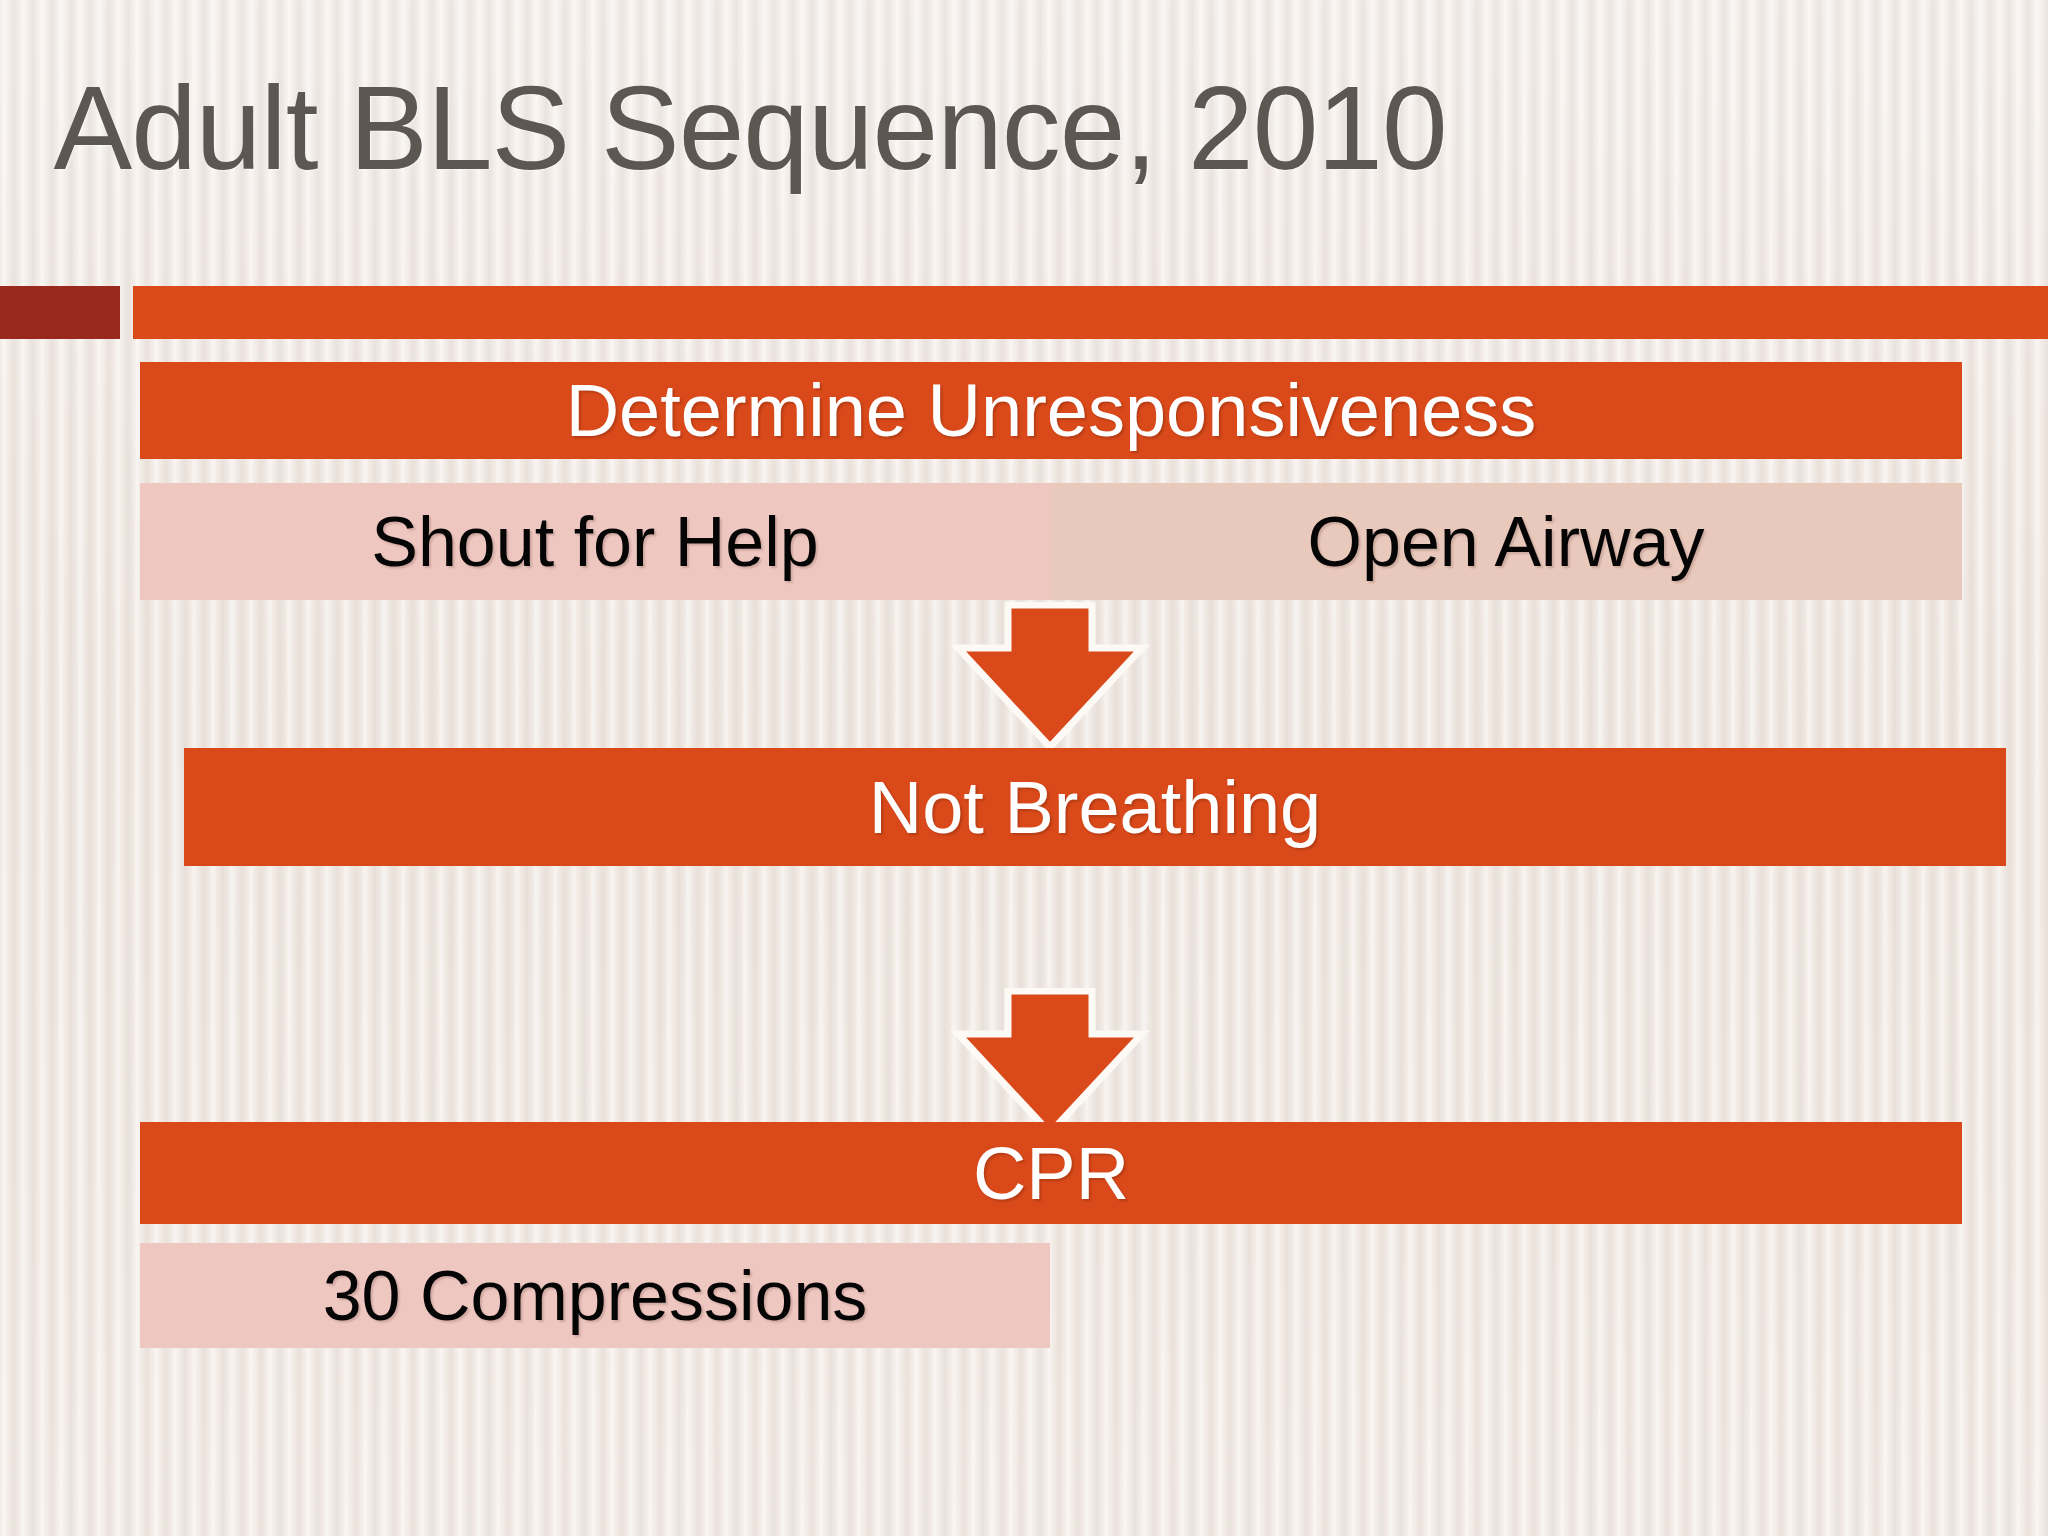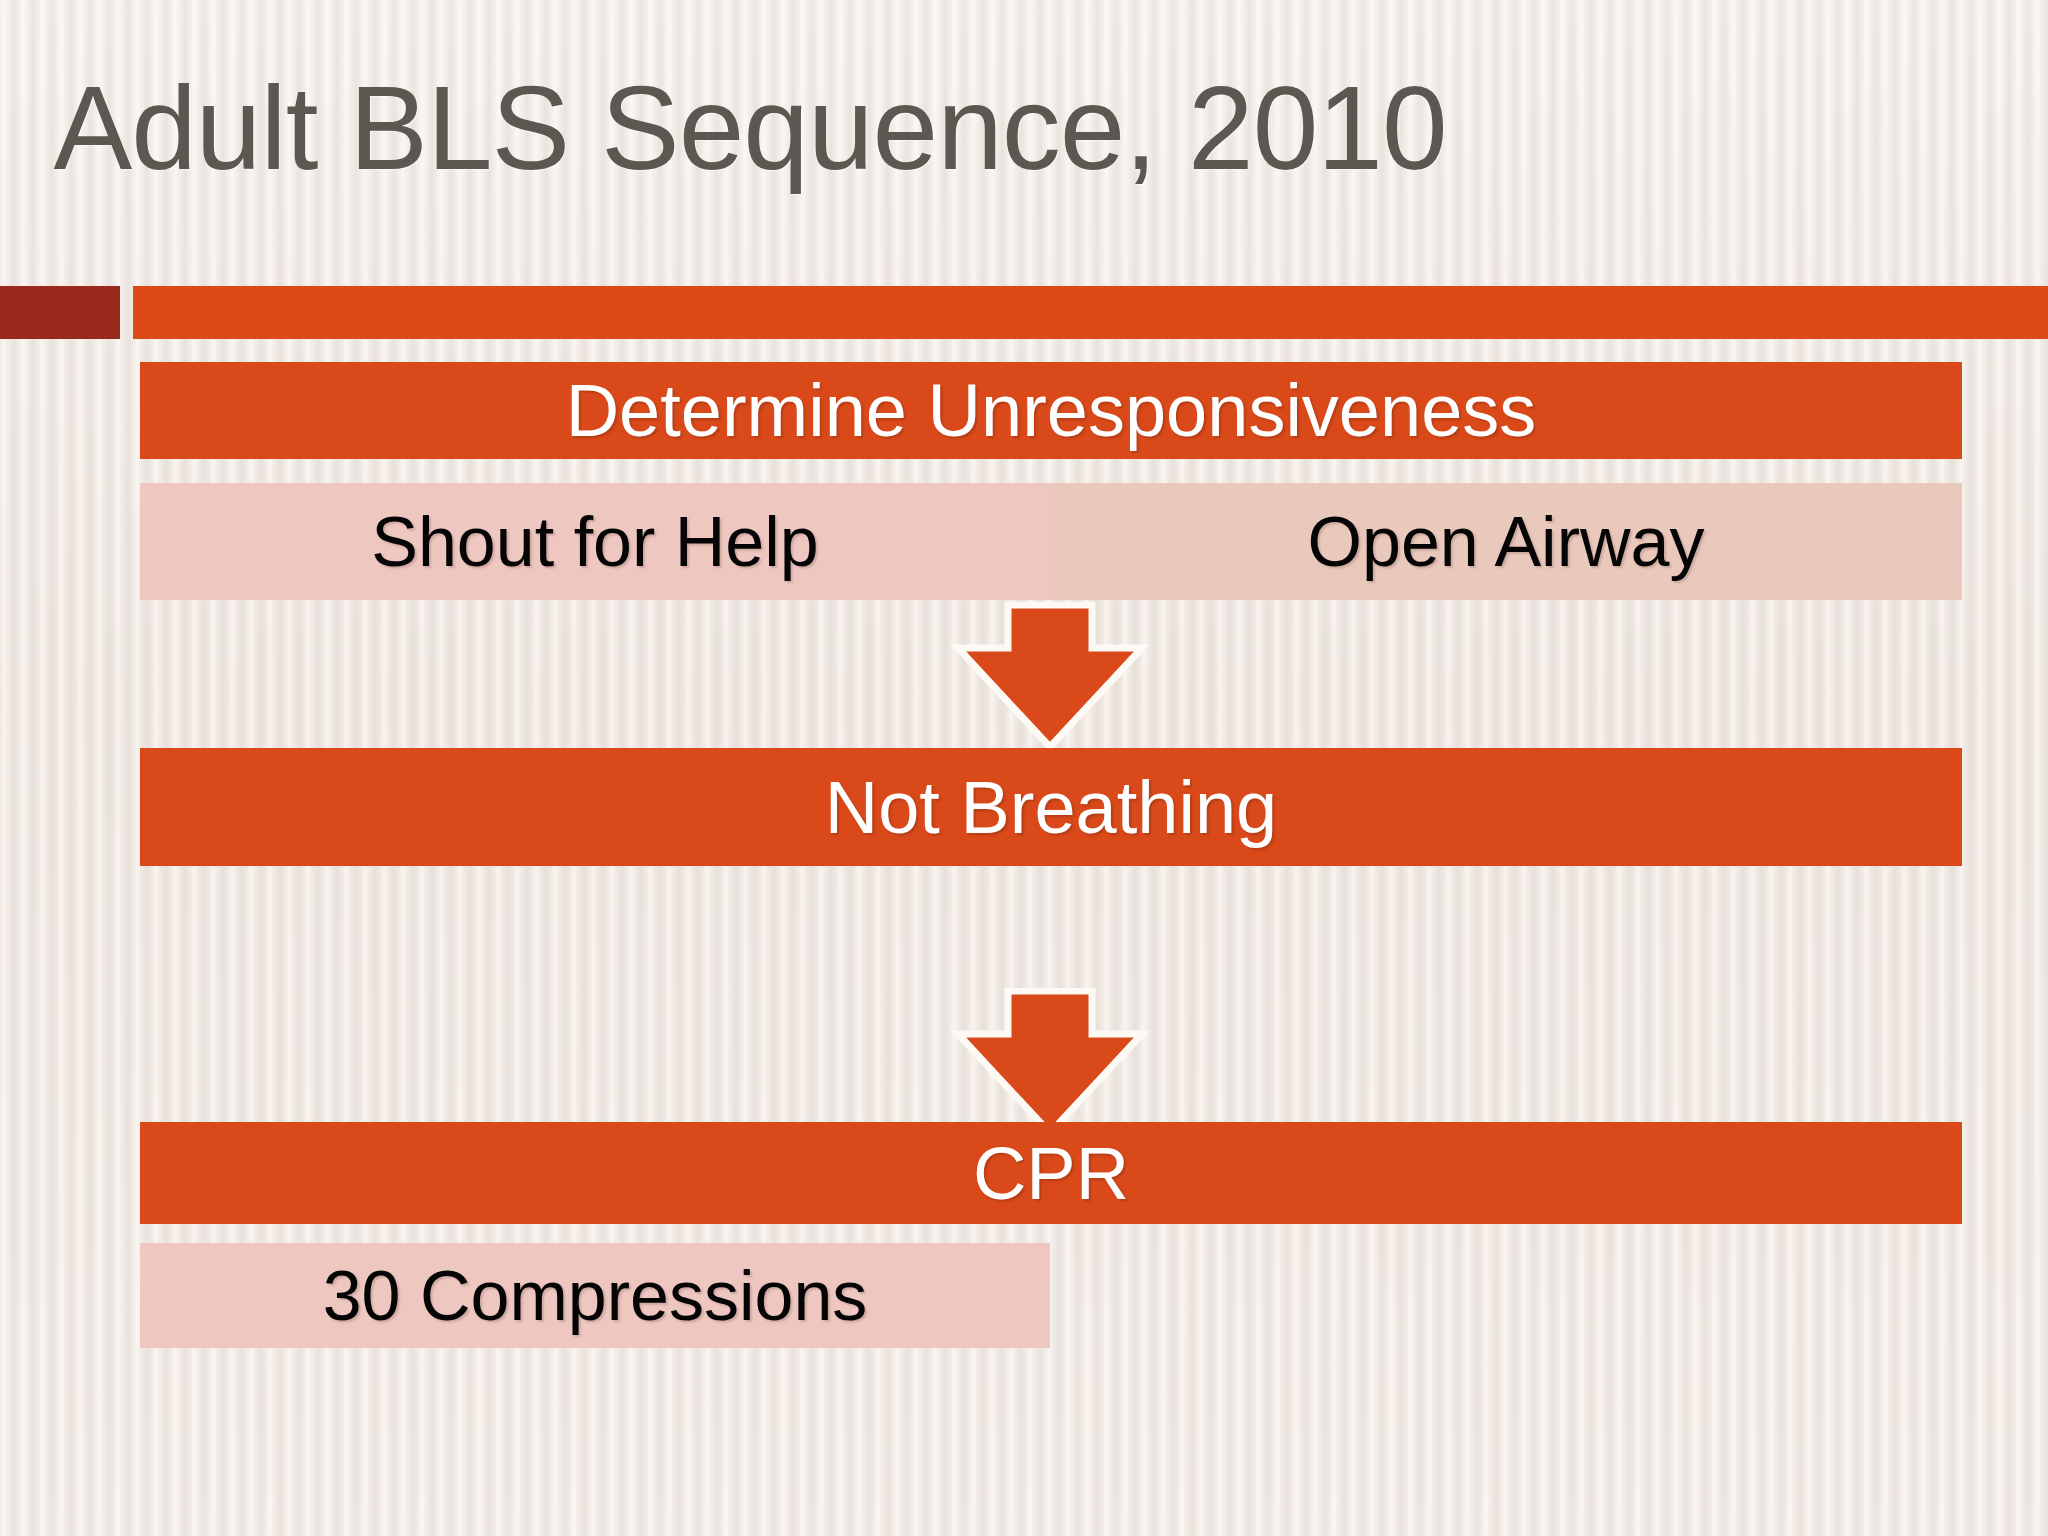--- a/index.html
+++ b/index.html
@@ -125,21 +125,21 @@
     position: absolute;
     width: 200px;
     height: 150px;
   }
   .arrow-wrap svg { display: block; }
 
   
   #box-determine  { top: 362px;  height: 97px; }
   #row-1          { top: 483px;  height: 117px; }
   #arrow-1        { left: 950px; top: 602px; }
-  #box-notbreath  { top: 748px;  height: 118px; }
+  #box-notbreath  { top: 748px;  height: 118px; margin-left: 44px; }
   #row-2          { top: 869px;  height: 117px; }
   #arrow-2        { left: 950px; top: 988px; }
   #box-cpr        { top: 1122px; height: 102px; }
   #row-3          { top: 1243px; height: 105px; }
 </style>
 </head>
 <body>
 
 <div id="slide">
 

